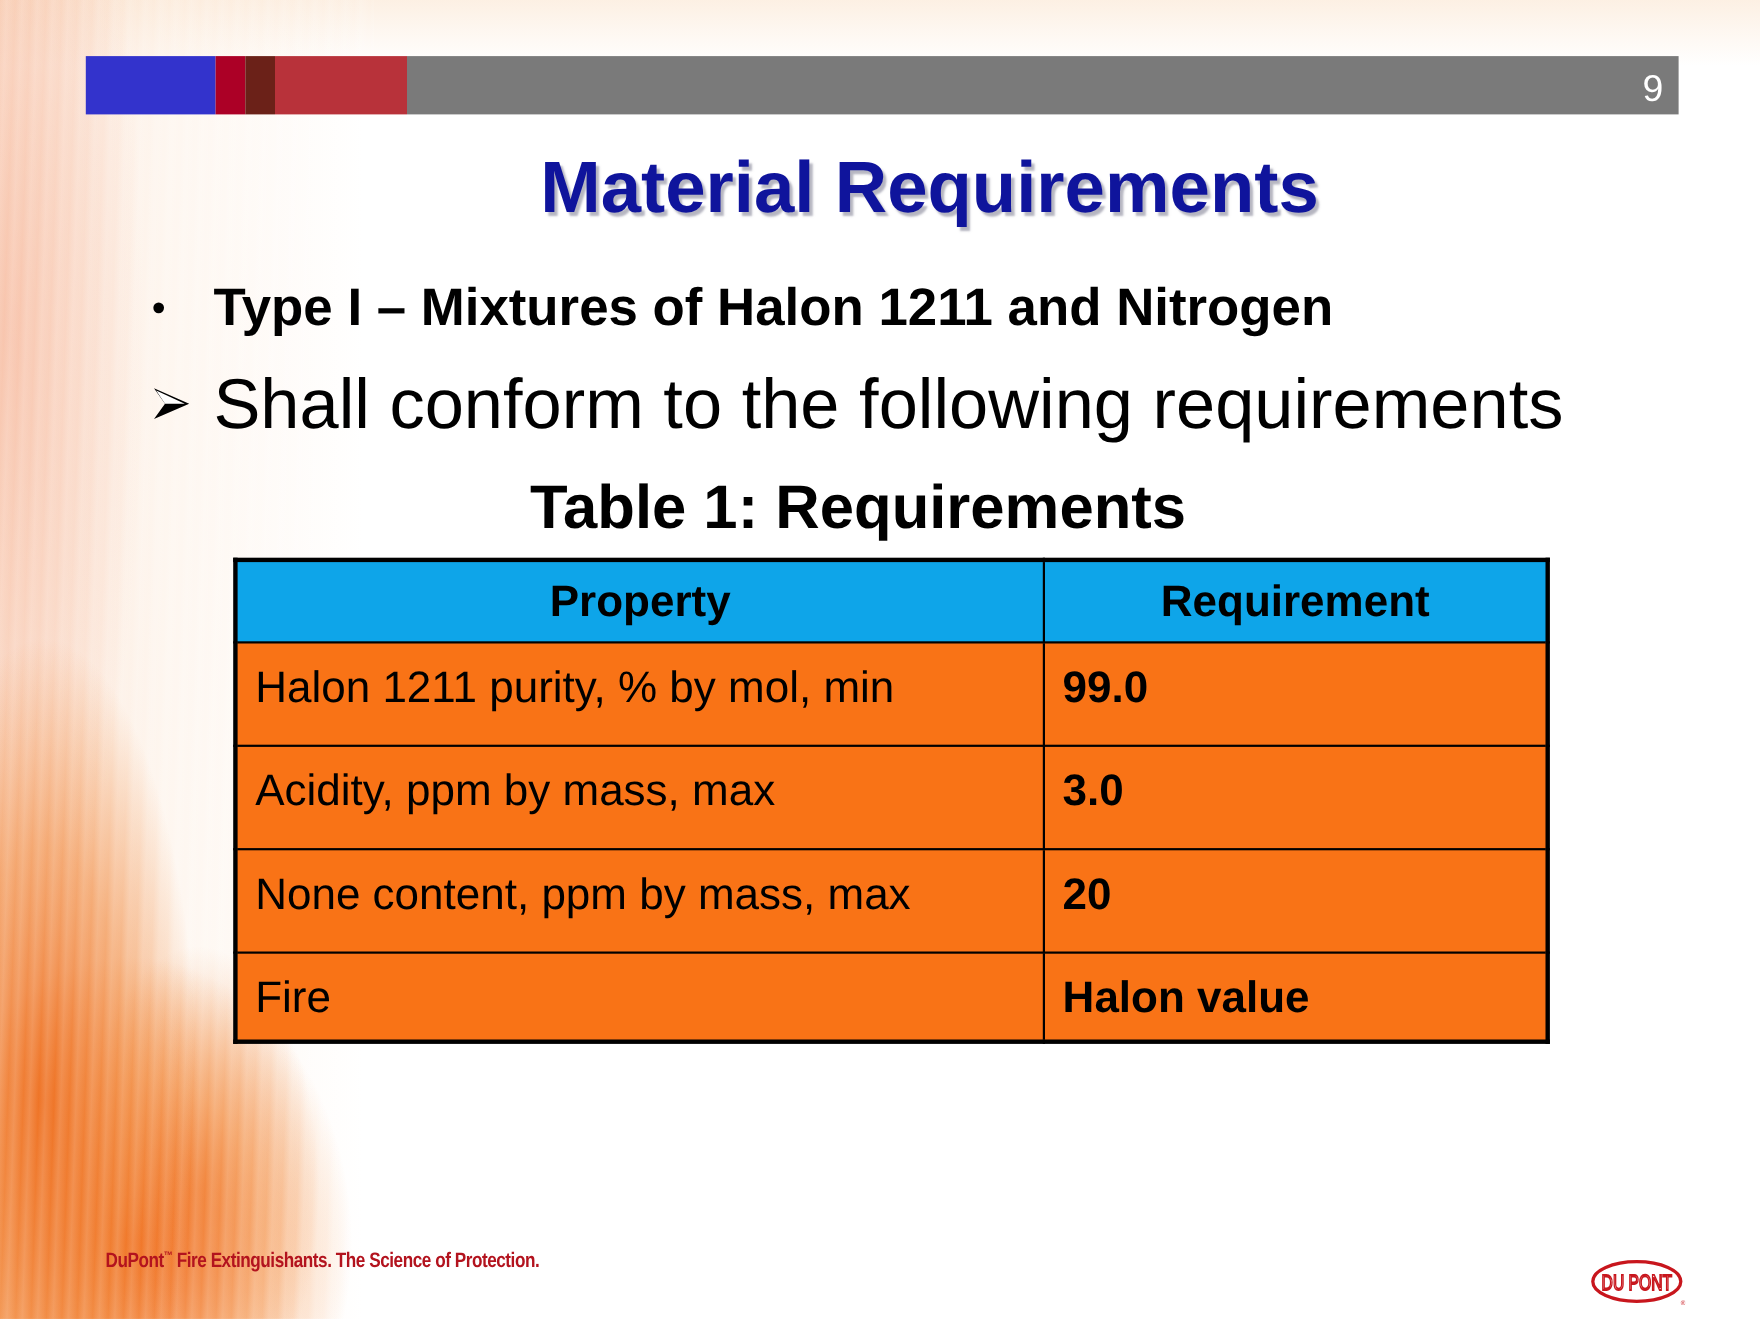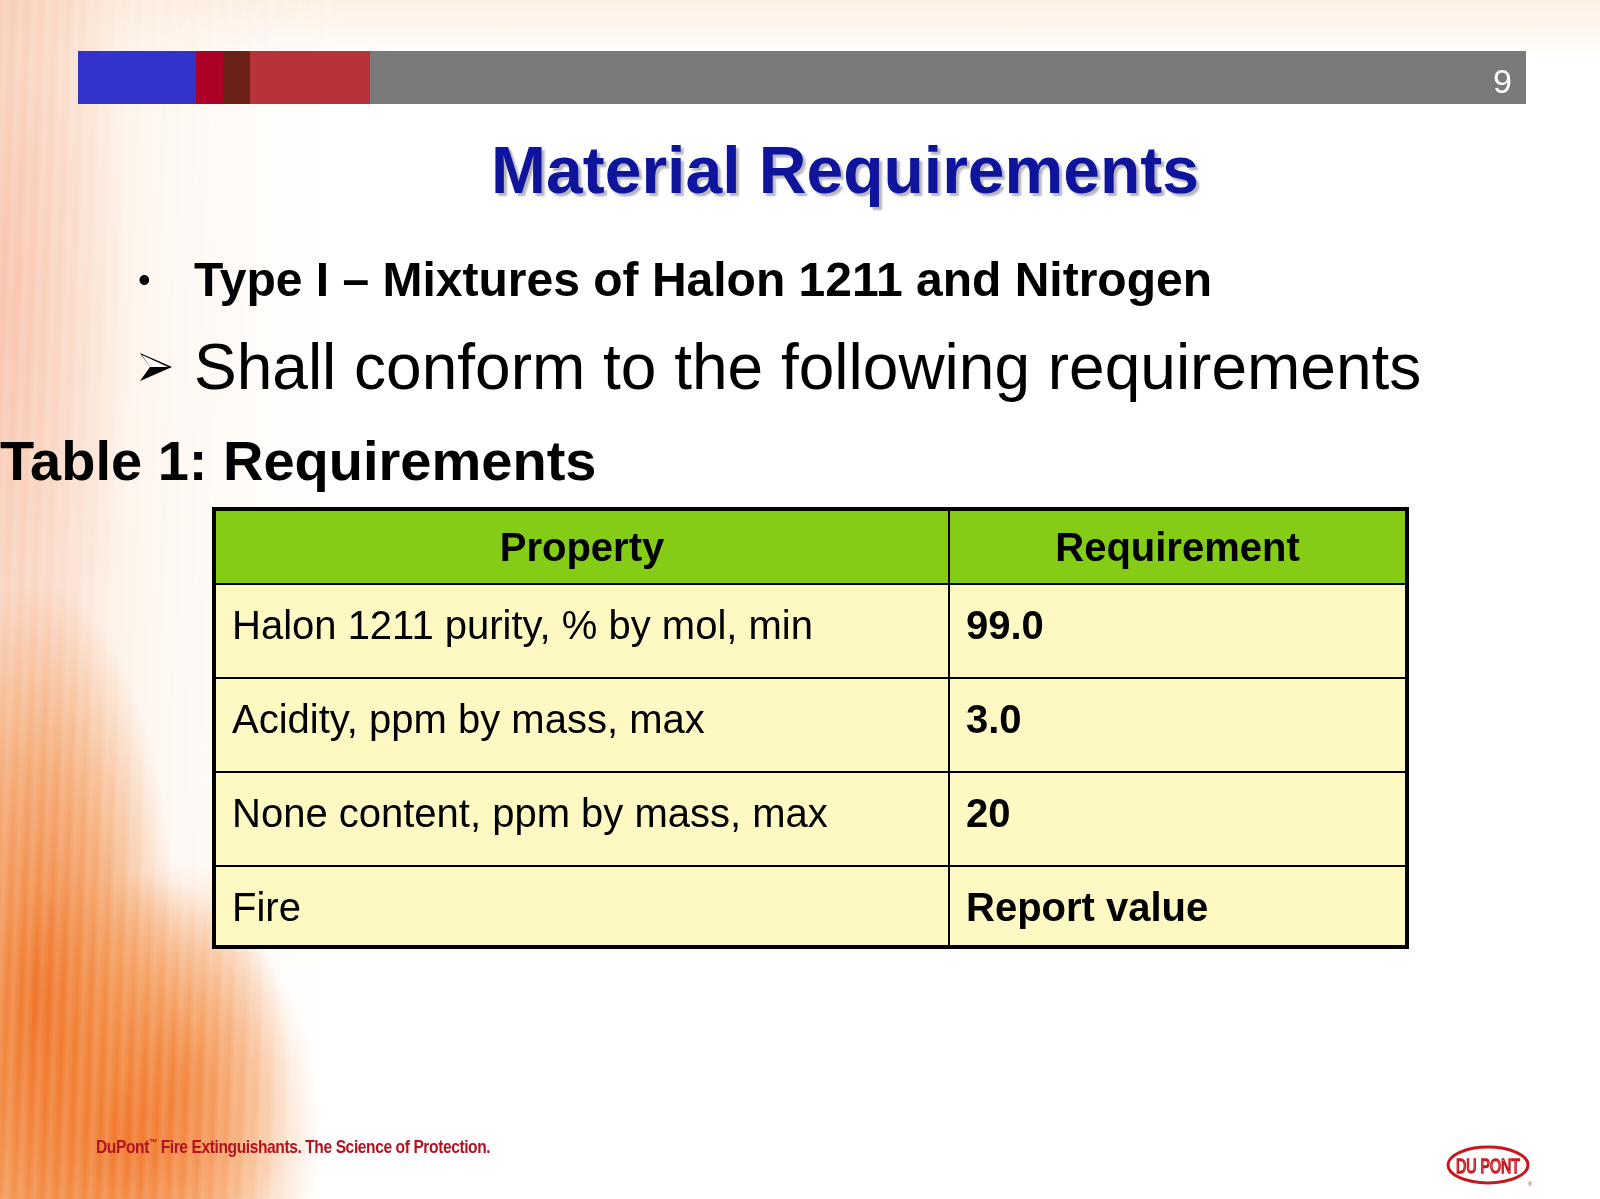--- a/index.html
+++ b/index.html
@@ -42,33 +42,33 @@
       position: absolute; left: 138px; top: 252px; font-size: 48px; font-weight: bold; color: #000;
       display: flex; align-items: center;
     }
     .bullet-1 .dot { width: 56px; font-size: 36px; font-weight: normal; }
     .bullet-2 {
       position: absolute; left: 138px; top: 330px; font-size: 64px; color: #000;
       display: flex; align-items: center;
     }
     .bullet-2 .arrow { width: 56px; height: 40px; display: flex; align-items: center; }
     .table-caption {
-      position: absolute; left: 0; top: 428px; width: 1560px; 
+      position: absolute; left: 0; top: 428px; width: 1560px; text-align: center;
       font-size: 56px; font-weight: bold; color: #000;
     }
     .req-table {
       position: absolute; left: 212px; top: 507px; width: 1197px;
       border-collapse: collapse; border: 4px solid #000;
       font-size: 40px; color: #000;
     }
     .req-table th, .req-table td { border: 2px solid #000; padding: 0 16px; }
     .req-table th {
-      background: #84cc16; font-weight: bold; height: 72px; text-align: center;
+      background: #0ea5e9; font-weight: bold; height: 72px; text-align: center;
     }
-    .req-table td { background: #fef9c3; height: 78px; vertical-align: top; padding-top: 14px; line-height: 52px; }
+    .req-table td { background: #f97316; height: 78px; vertical-align: top; padding-top: 14px; line-height: 52px; }
     .req-table td.prop { width: 700px; text-align: left; }
     .req-table td.val { text-align: left; font-weight: bold; }
     .req-table tr.tall td { height: 108px; }
     .req-table tr.row-last td { height: 64px; }
     .footer-tagline {
       position: absolute; left: 96px; top: 1136px; color: #b3131e;
       font-size: 19px; font-weight: bold; letter-spacing: -0.5px;
       font-family: "Liberation Sans Narrow", "Liberation Sans", sans-serif;
       transform: scaleX(0.82); transform-origin: left center;
     }
@@ -123,21 +123,21 @@
     <tr>
       <td class="prop">Acidity, ppm by mass, max</td>
       <td class="val">3.0</td>
     </tr>
     <tr>
       <td class="prop">None content, ppm by mass, max</td>
       <td class="val">20</td>
     </tr>
     <tr class="row-last">
       <td class="prop">Fire</td>
-      <td class="val">Report value</td>
+      <td class="val">Halon value</td>
     </tr>
   </tbody>
 </table>
 
 <div class="footer-tagline"><span>DuPont</span><sup>™</sup><span> Fire Extinguishants. The Science of Protection.</span></div>
 
 <div class="logo">
   <svg width="86" height="44" viewBox="0 0 86 44">
     <ellipse cx="42" cy="21" rx="40" ry="18" fill="none" stroke="#c8161d" stroke-width="3"></ellipse>
     <text x="42" y="29" text-anchor="middle" font-family="Liberation Sans, sans-serif" font-size="20" fill="none" stroke="#c8161d" stroke-width="1.6" textLength="64" lengthAdjust="spacingAndGlyphs">DU PONT</text>

